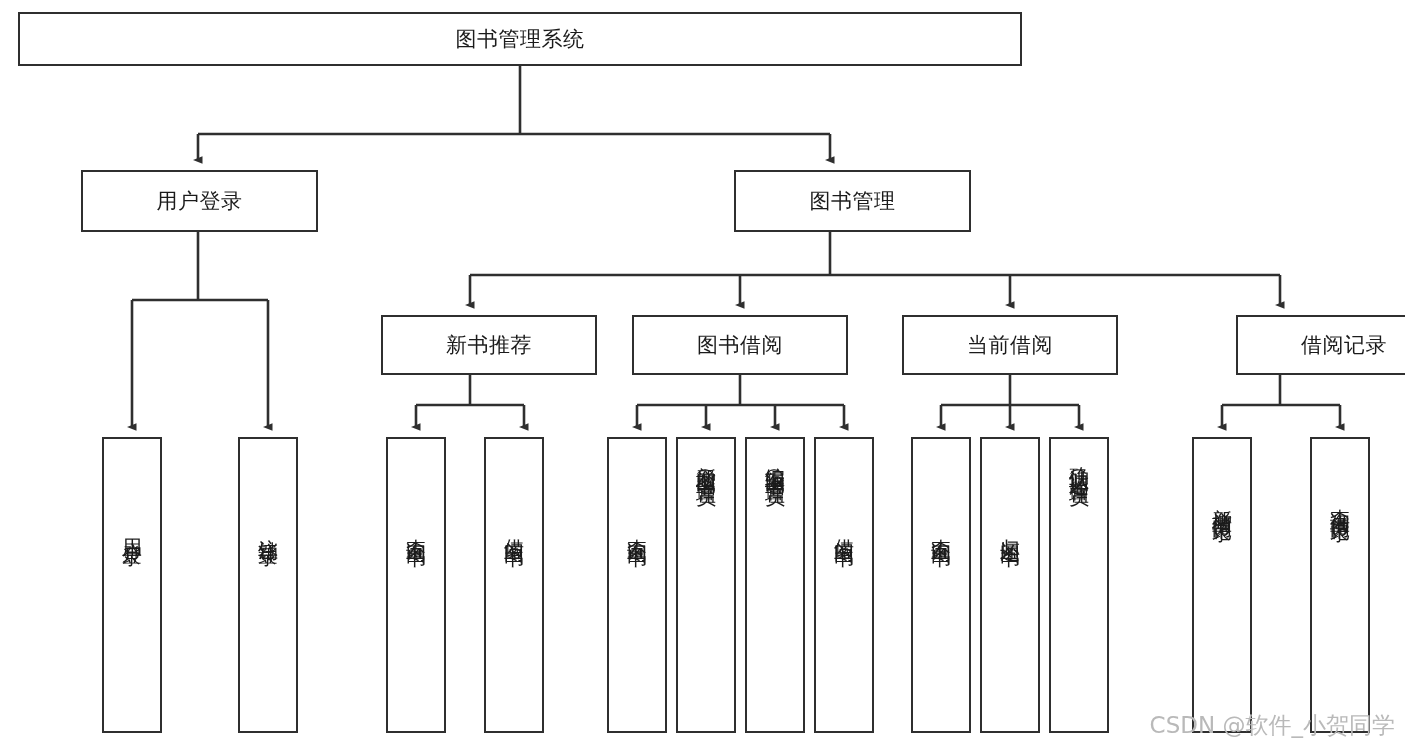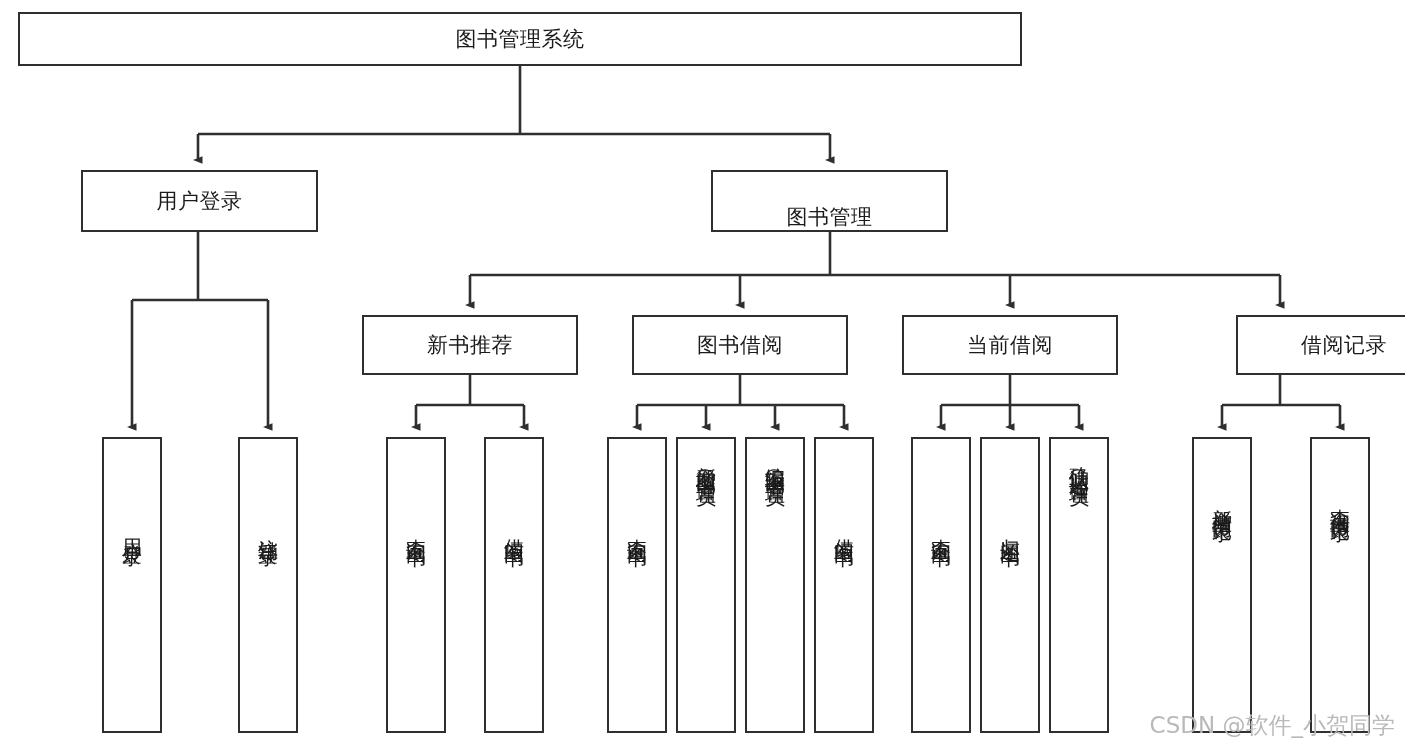--- a/index.html
+++ b/index.html
@@ -130,25 +130,25 @@
     </g>
   </svg>
 
   <div class="node" style="left:18px; top:12px; width:1004px; height:54px;">
     <span class="node-label">图书管理系统</span>
   </div>
 
   <div class="node" style="left:81px; top:170px; width:237px; height:62px;">
     <span class="node-label">用户登录</span>
   </div>
-  <div class="node" style="left:711px; top:170px; width:237px; height:62px;align-items:flex-end;">
+  <div class="node" style="left:734px; top:170px; width:237px; height:62px;">
     <span class="node-label">图书管理</span>
   </div>
 
-  <div class="node" style="left:362px; top:315px; width:216px; height:60px;">
+  <div class="node" style="left:381px; top:315px; width:216px; height:60px;">
     <span class="node-label">新书推荐</span>
   </div>
   <div class="node" style="left:632px; top:315px; width:216px; height:60px;text-align:center;">
     <span class="node-label">图书借阅</span>
   </div>
   <div class="node" style="left:902px; top:315px; width:216px; height:60px;">
     <span class="node-label">当前借阅</span>
   </div>
   <div class="node" style="left:1236px; top:315px; width:216px; height:60px;">
     <span class="node-label">借阅记录</span>

